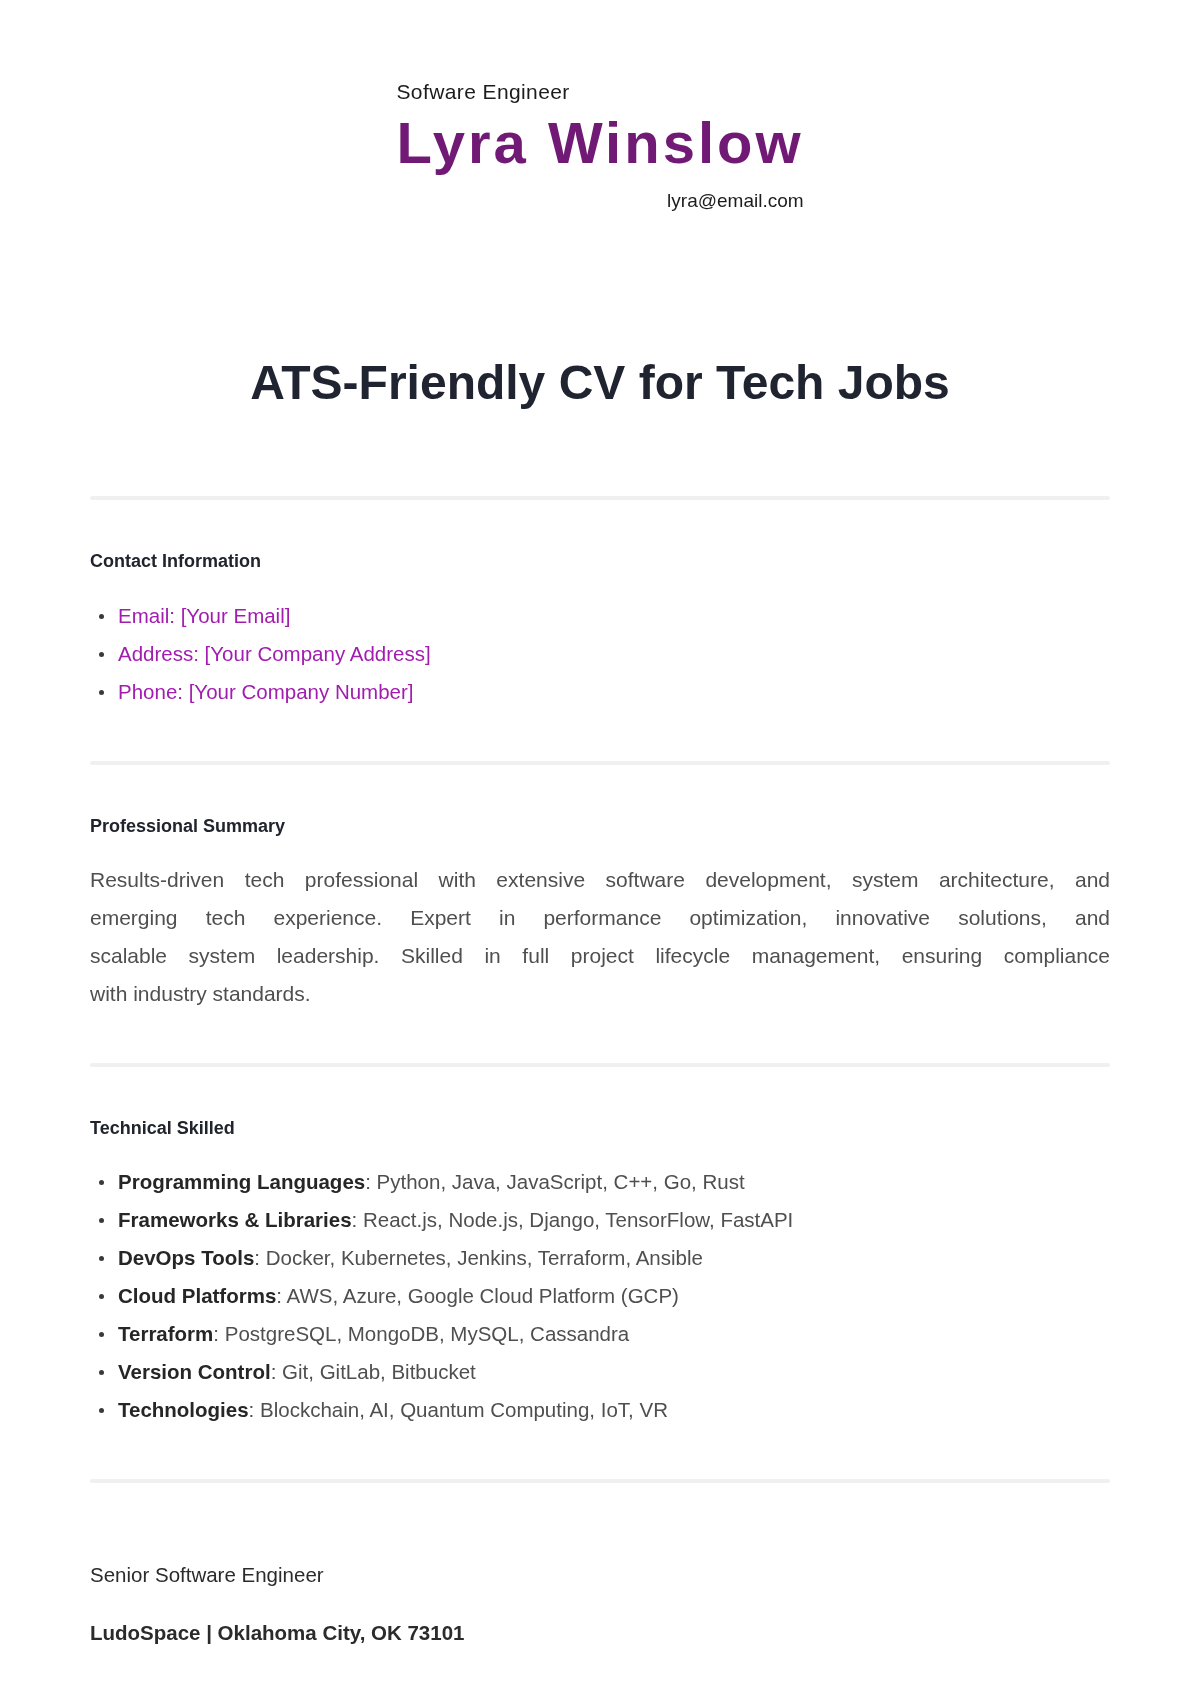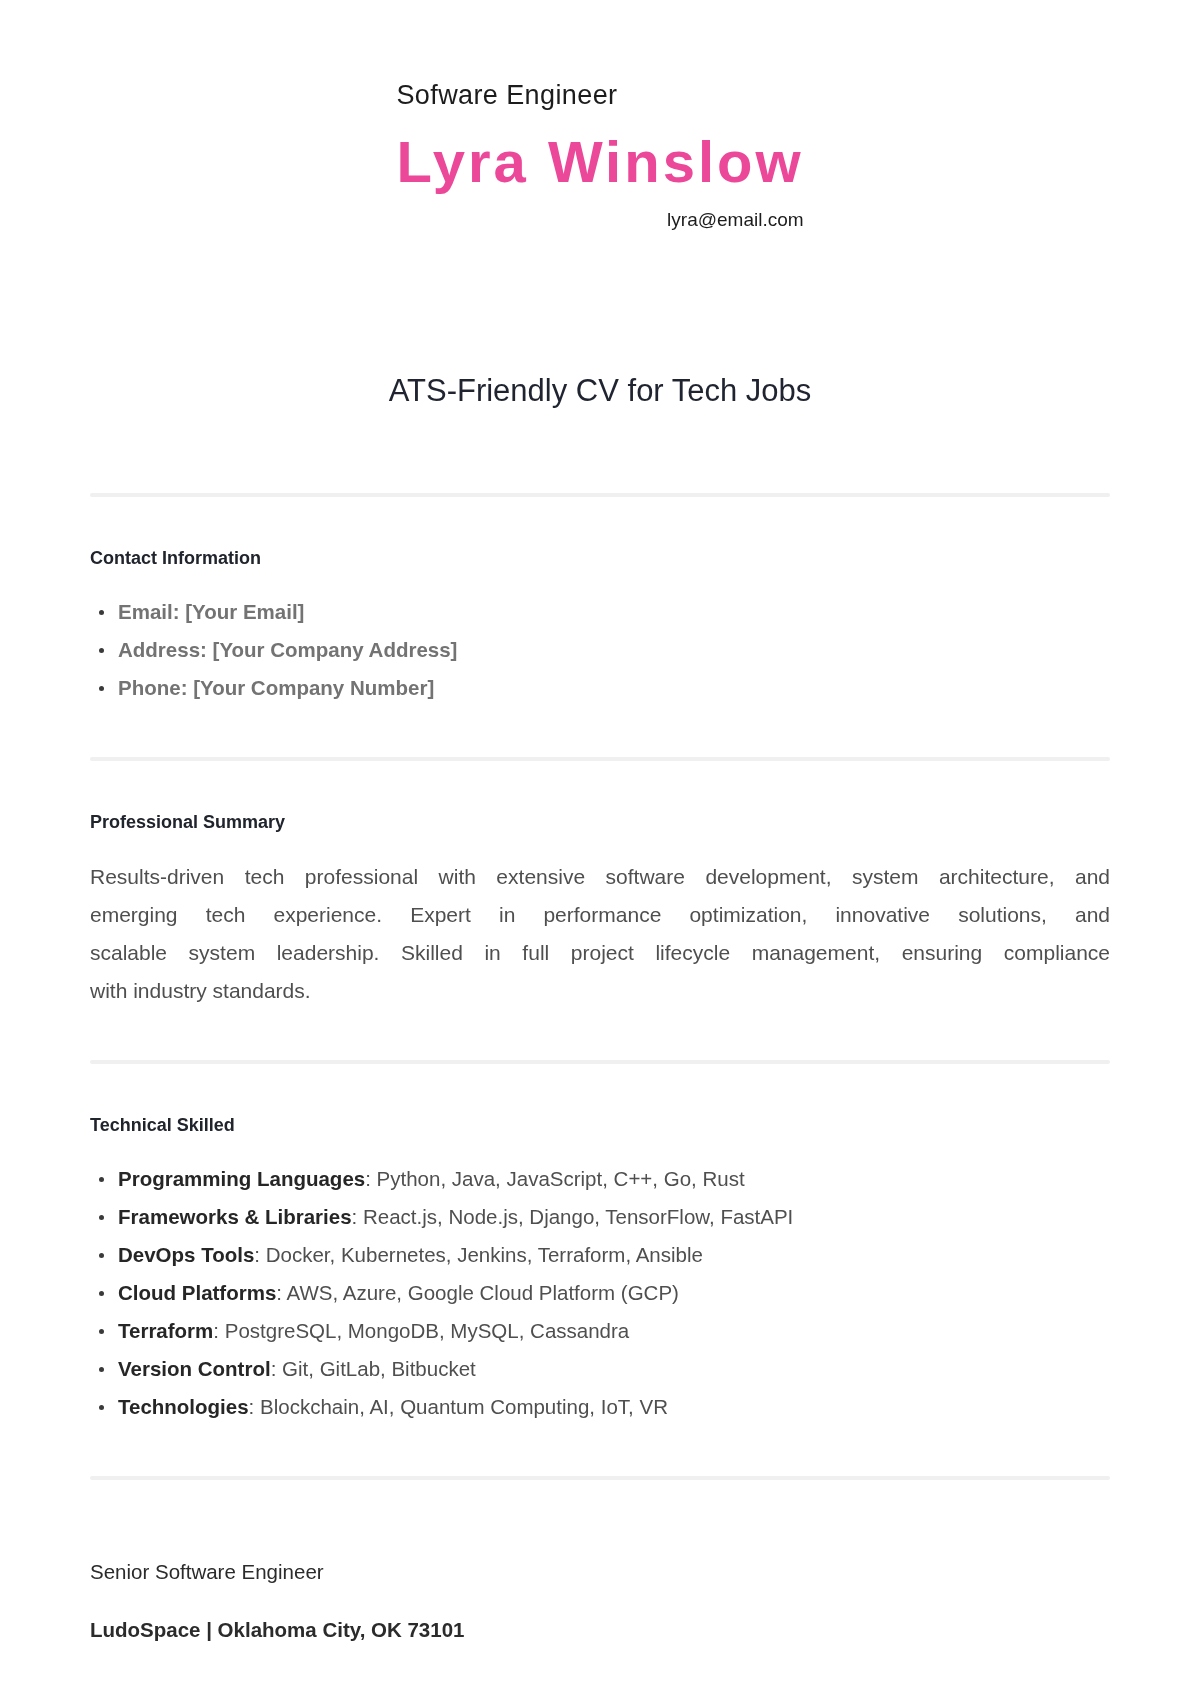--- a/index.html
+++ b/index.html
@@ -6,37 +6,37 @@
   body {
     width:1200px; height:1701px; overflow:hidden;
     background:#ffffff;
     font-family:"Liberation Sans", sans-serif;
     -webkit-font-smoothing:antialiased;
   }
   .page { padding:78px 90px 0 90px; box-sizing:border-box; }
 
   
   .header { width:fit-content; margin:0 auto; }
-  .role { font-size:27px; color:#1c1c1c; letter-spacing:.4px; line-height:1.3; }
-  .name { font-size:58px; font-weight:bold; color:#ec4899; letter-spacing:3px; line-height:1.2; margin-top:14px; white-space:nowrap; }
+  .role { font-size:21px; color:#1c1c1c; letter-spacing:.4px; line-height:1.3; }
+  .name { font-size:58px; font-weight:bold; color:#701a75; letter-spacing:3px; line-height:1.2; margin-top:3px; white-space:nowrap; }
   .email { font-size:19px; color:#1c1c1c; text-align:right; margin-top:12px; }
 
   
-  .doc-title { text-align:center; font-size:31px; font-weight:normal; color:#1f2430; margin-top:140px; line-height:1.3; }
+  .doc-title { text-align:center; font-size:48px; font-weight:bold; color:#1f2430; margin-top:140px; line-height:1.3; }
 
   .divider { height:4px; background:#f0f0f0; border-radius:2px; }
   .divider.first { margin-top:82px; }
 
   section { padding:50px 0 50px 0; }
   .sec-heading { font-size:18px; font-weight:bold; color:#20242c; margin:0 0 23px 0; line-height:1.3; }
 
   ul { list-style:none; margin:0; padding:0; }
   li { display:flex; line-height:38px; font-size:20.5px; }
   .dot { flex:none; width:5px; height:5px; border-radius:50%; background:#3a3a3a; margin:17px 14px 0 9px; }
-  .citem .ctext { font-weight:bold; color:#737373; }
+  .citem .ctext { font-weight:normal; color:#a21caf; }
   .sitem b { color:#262626; }
   .sitem .sep, .sitem .val { color:#4f4f4f; }
   .sitem .stext { white-space:normal; }
 
   .jline { font-size:21px; line-height:38px; color:#4f4f4f; text-align:justify; text-align-last:justify; }
   .jline.last { text-align-last:left; }
 
   .job-title { font-size:20.5px; font-weight:normal; color:#2b2b2b; margin-top:28px; line-height:1.4; }
   .company-line { font-size:20.5px; font-weight:bold; color:#2b2b2b; margin-top:29px; line-height:1.4; }
 </style>

